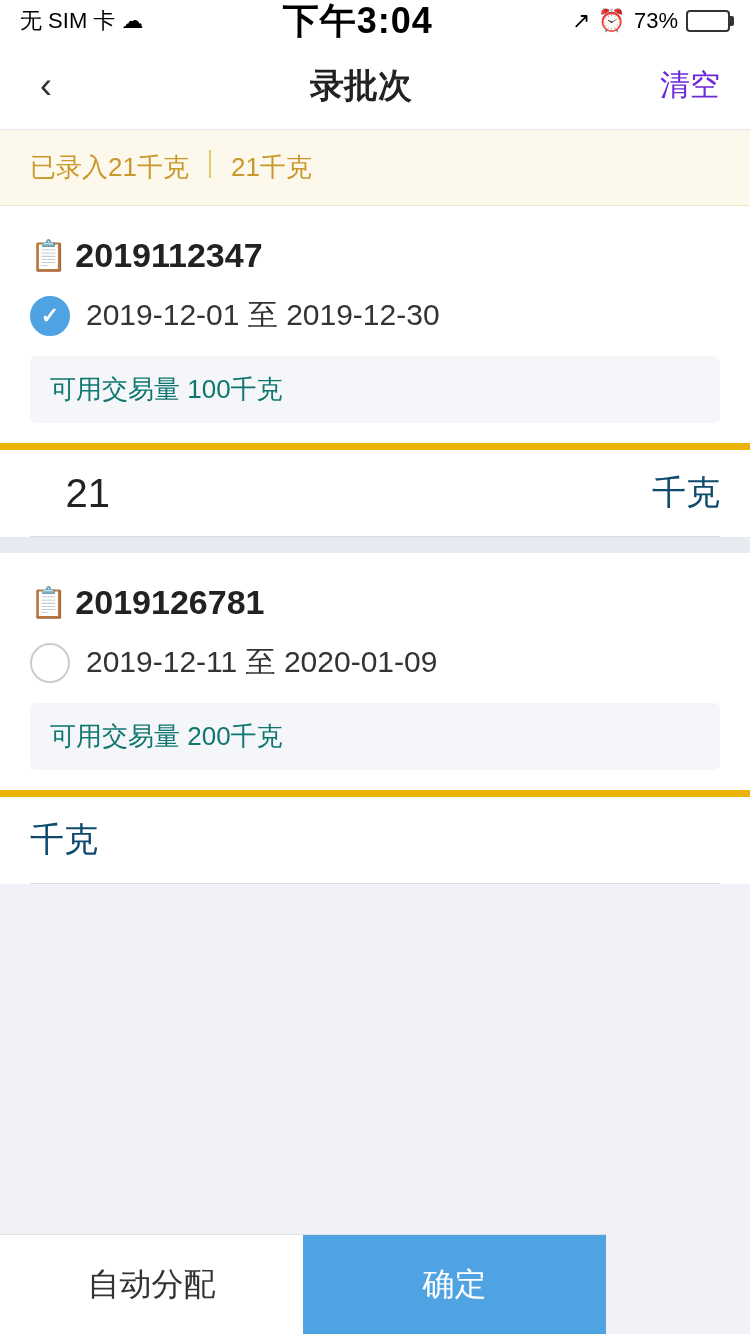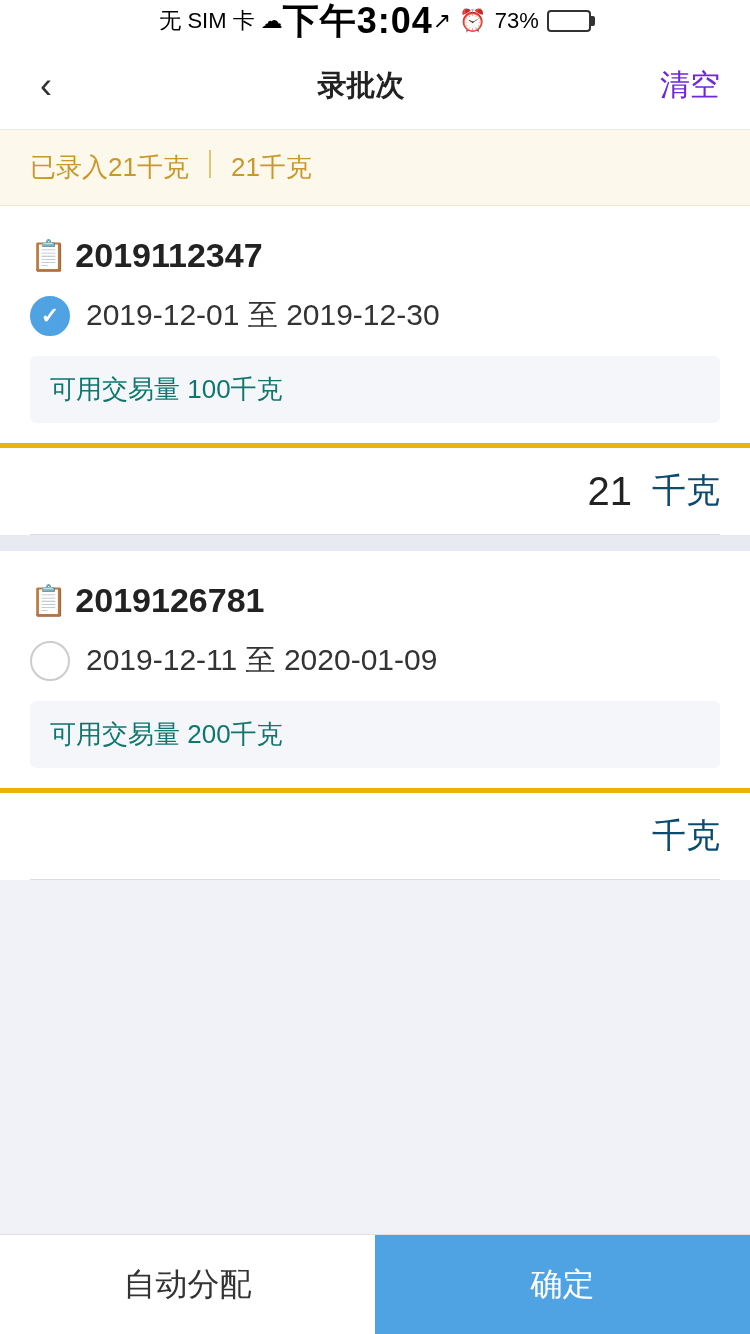--- a/index.html
+++ b/index.html
@@ -12,21 +12,21 @@
       overflow-x: hidden;
     }
 
     
     .status-bar {
       width: 750px;
       height: 42px;
       background: #fff;
       display: flex;
       align-items: center;
-      justify-content: center;
+      justify-content: space-between;
       padding: 16px 20px;
       font-size: 24px;
       font-weight: 500;
     }
     .status-left {
       display: flex;
       align-items: center;
       gap: 8px;
       font-size: 22px;
     }
@@ -78,21 +78,21 @@
       padding: 0 30px;
       border-bottom: 1px solid #e8e8e8;
     }
     .nav-back {
       font-size: 36px;
       color: #333;
       cursor: pointer;
       padding: 10px;
     }
     .nav-title {
-      font-size: 29px;
+      font-size: 34px;
       font-weight: 600;
       color: #222;
     }
     .nav-clear {
       font-size: 30px;
       color: #6d28d9;
       cursor: pointer;
     }
 
     
@@ -174,24 +174,24 @@
       padding: 16px 20px;
       font-size: 26px;
       color: #0f766e;
     }
 
     
     .quantity-row {
       padding: 20px 30px;
       display: flex;
       align-items: center;
-      justify-content: flex-end;
+      justify-content: space-between;
       gap: 20px;
       background: #fff;
-      border-top: 5px solid #eab308;
+      border-top: 7px solid #eab308;
     }
     .quantity-value {
       font-size: 40px;
       font-weight: 400;
       color: #222;
       min-width: 80px;
       text-align: right;
     }
     .quantity-input {
       font-size: 40px;
@@ -228,21 +228,21 @@
     .bottom-spacer {
       height: 200px;
       background: #f0f2f7;
     }
 
     
     .bottom-bar {
       position: fixed;
       bottom: 0;
       left: 0;
-      width: 750px;
+      width: 606px;
       height: 100px;
       display: flex;
       background: #d946ef;
       border-top: 1px solid #e0e0e0;
     }
     .btn-auto {
       flex: 1;
       display: flex;
       align-items: center;
       justify-content: center;

